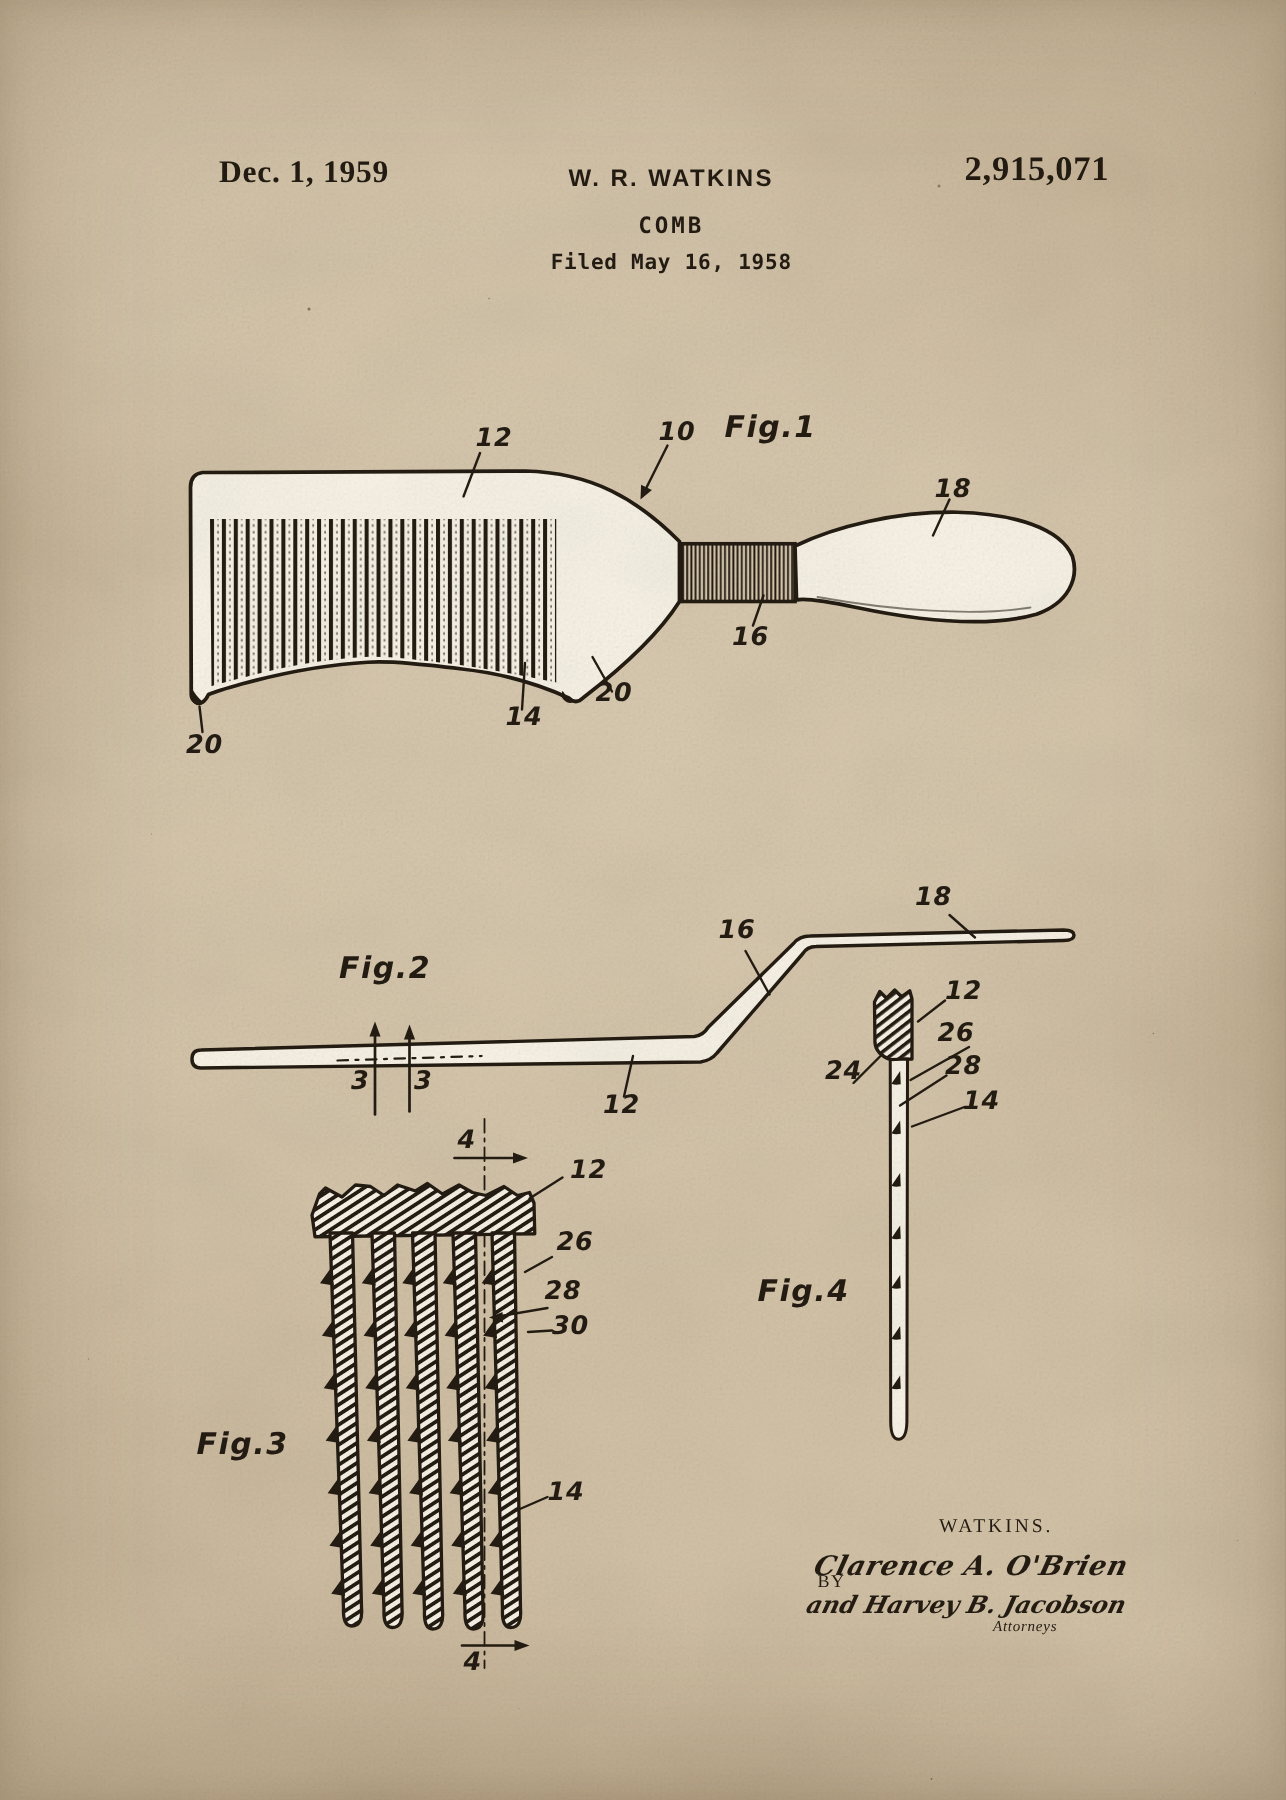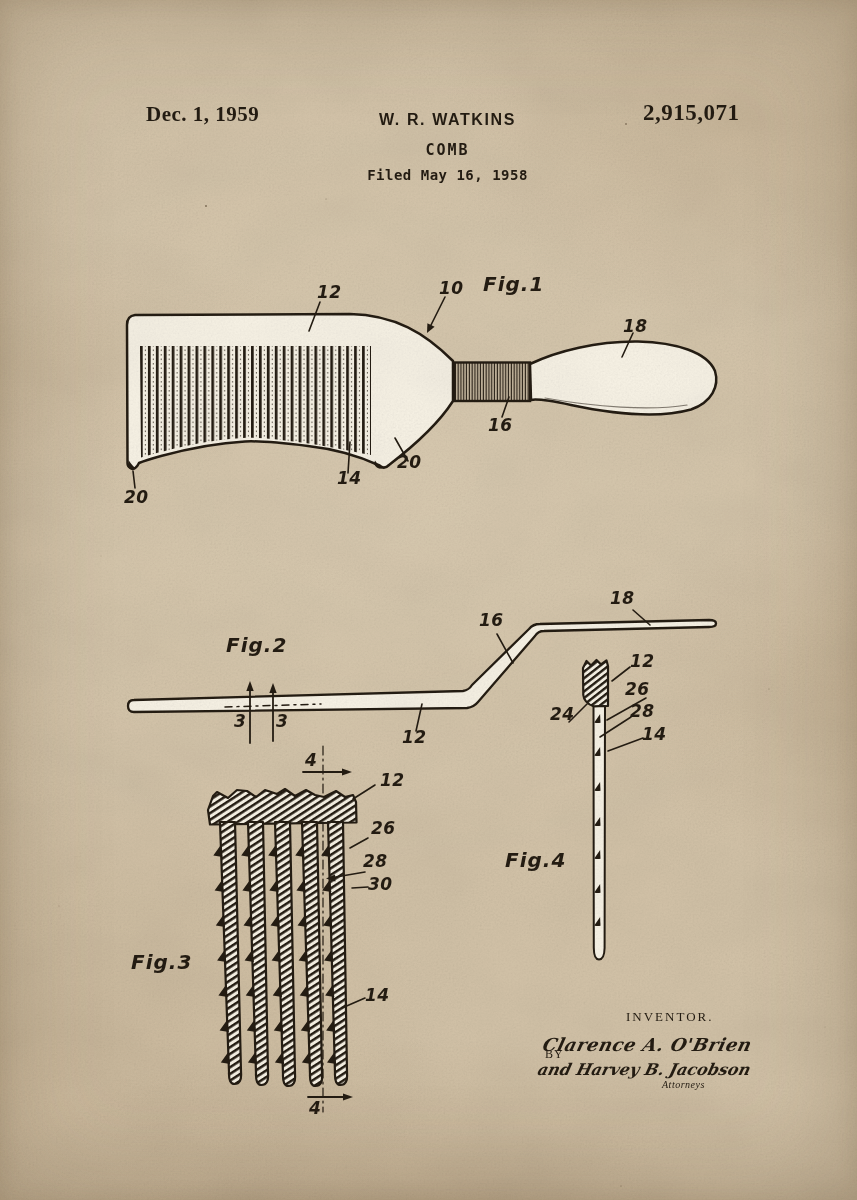--- a/index.html
+++ b/index.html
@@ -299,21 +299,21 @@
       </g>
     </svg>
   </div>
   <span class="ref" style="left:630px; top:653px;">12</span>
   <span class="ref" style="left:625px; top:681px;">26</span>
   <span class="ref" style="left:630px; top:703px;">28</span>
   <span class="ref" style="left:642px; top:726px;">14</span>
   <span class="ref" style="left:550px; top:706px;">24</span>
   <span class="ref figtitle" style="left:505px; top:848px;">Fig.4</span>
 
-  <div class="sig-inventor">INVENTOR.</div>
+  <div class="sig-inventor">WATKINS.</div>
   <div class="sig-by">BY</div>
   <div class="sig-script1">Clarence A. O'Brien</div>
   <div class="sig-script2">and Harvey B. Jacobson</div>
   <div class="sig-attorneys">Attorneys</div>
 
   <svg class="grain-svg" width="857" height="1200">
     <defs>
       <filter id="gf" x="0" y="0" width="100%" height="100%">
         <feTurbulence type="fractalNoise" baseFrequency="0.55" numOctaves="2" seed="7" stitchTiles="stitch"></feTurbulence>
         <feColorMatrix type="saturate" values="0"></feColorMatrix>

